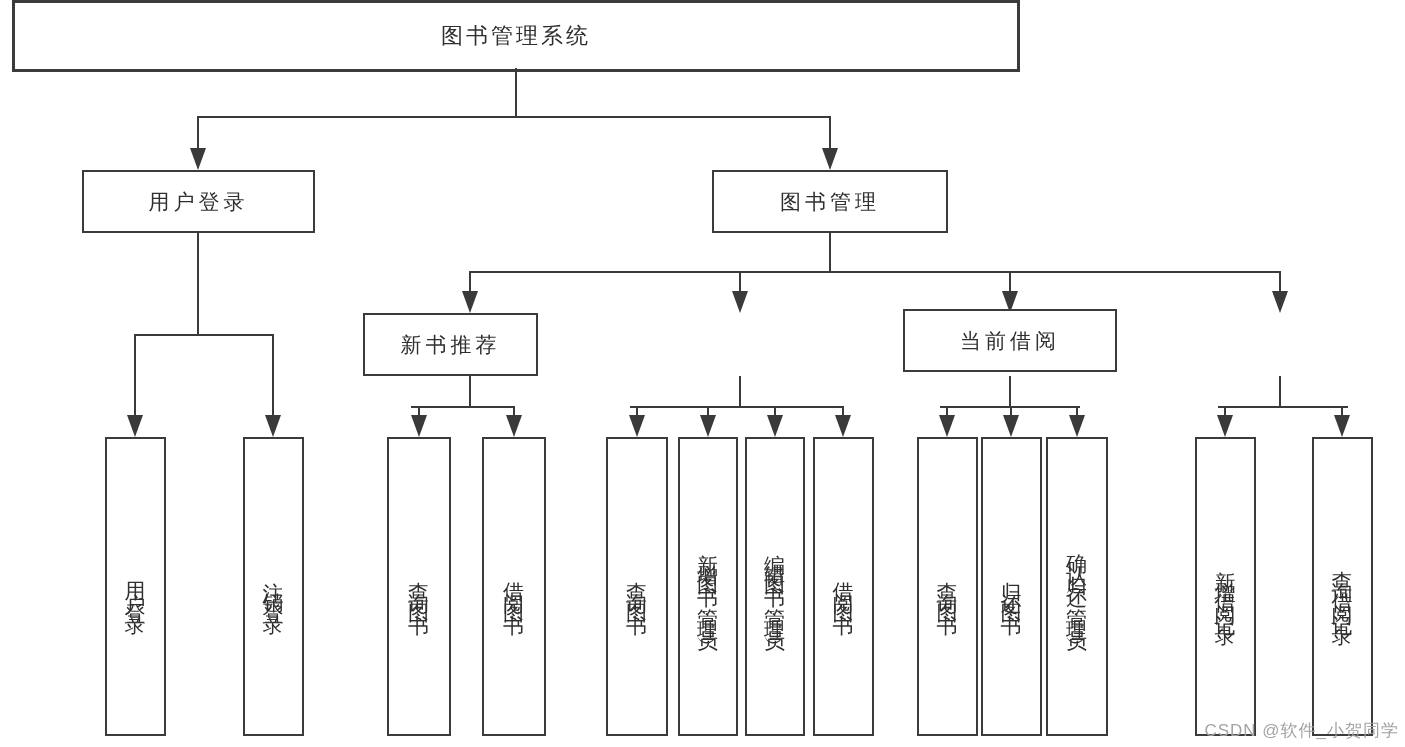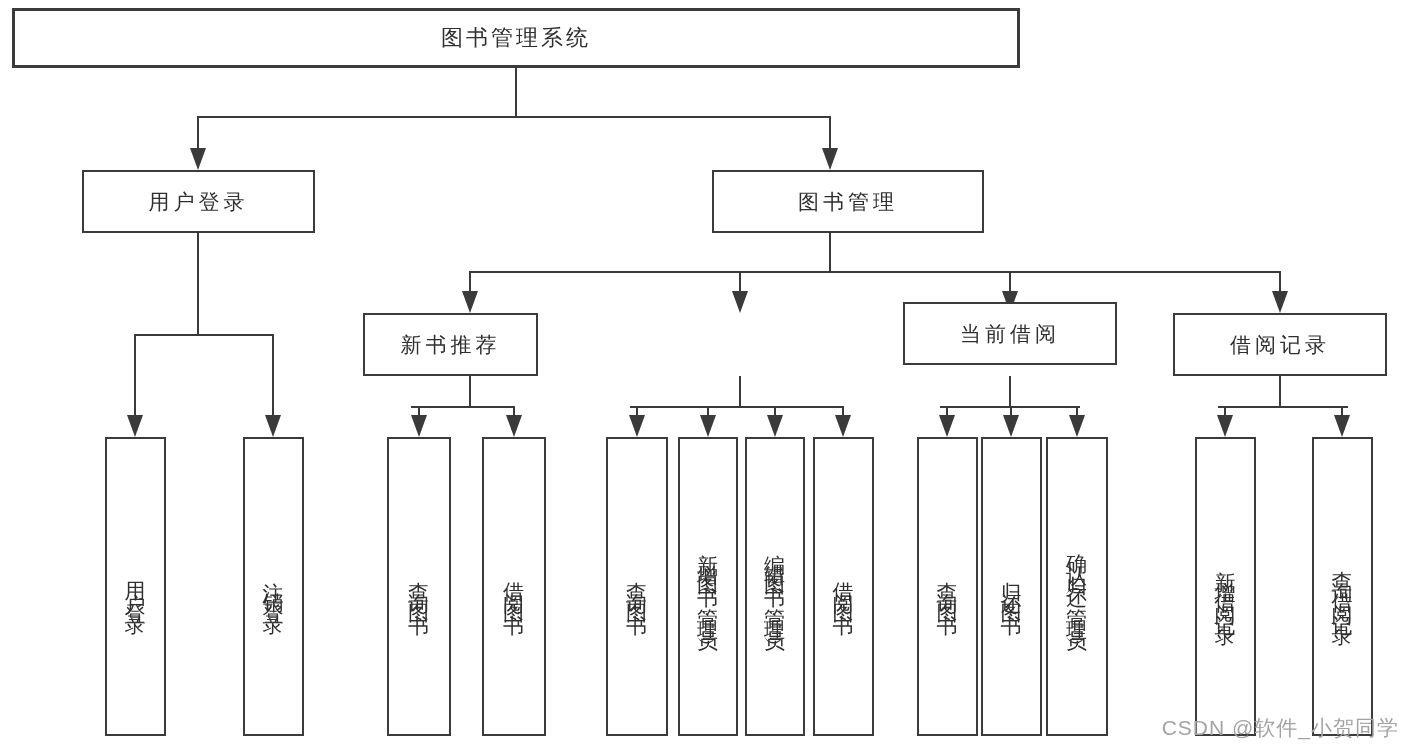--- a/index.html
+++ b/index.html
@@ -41,68 +41,65 @@
   .arrow::after {
     content: ""; position: absolute; left: 0; bottom: 0; width: 0; height: 0;
     border-left: 8px solid transparent;
     border-right: 8px solid transparent;
     border-top: 22px solid #3a3a3a;
   }
   .watermark {
     position: absolute;
     right: 6px;
     bottom: 5px;
-    font-size: 21px;
+    font-size: 17px;
     color: #a3a3a3;
     letter-spacing: 1px;
     z-index: 5;
     white-space: nowrap;
   }
 </style>
 </head>
 <body>
 
 <div class="canvas">
 
-  <div class="node root" style="left:12px; top:8px; width:1008px; height:60px;">
+  <div class="node root" style="left:12px; top:0; width:1008px; height:72px;">
     <span>图书管理系统</span>
   </div>
 
   <div class="vl" style="left:515px; top:68px; height:50px;"></div>
   <div class="hl" style="left:197px; top:116px; width:634px;"></div>
   <div class="arrow" style="left:190px; top:116px; height:54px;"></div>
   <div class="arrow" style="left:822px; top:116px; height:54px;"></div>
 
   <div class="node branch" style="left:82px; top:170px; width:233px; height:63px;">
     <span>用户登录</span>
   </div>
-  <div class="node branch" style="left:712px; top:170px; width:272px; height:63px;">
+  <div class="node branch" style="left:712px; top:170px; width:236px; height:63px;">
     <span>图书管理</span>
   </div>
 
   <div class="vl" style="left:197px; top:233px; height:103px;"></div>
   <div class="hl" style="left:134px; top:334px; width:140px;"></div>
   <div class="arrow" style="left:127px; top:334px; height:103px;"></div>
   <div class="arrow" style="left:265px; top:334px; height:103px;"></div>
 
   <div class="vl" style="left:829px; top:233px; height:40px;"></div>
   <div class="hl" style="left:469px; top:271px; width:812px;"></div>
   <div class="arrow" style="left:462px; top:271px; height:42px;"></div>
   <div class="arrow" style="left:732px; top:271px; height:42px;"></div>
   <div class="arrow" style="left:1002px; top:271px; height:42px;"></div>
   <div class="arrow" style="left:1272px; top:271px; height:42px;"></div>
 
   <div class="node branch" style="left:363px; top:313px; width:175px; height:63px;">
     <span>新书推荐</span>
   </div>
-  <div class="node branch" style="left:903px; top:302px; width:214px; height:63px;">
+  <div class="node branch" style="left:903px; top:309px; width:214px; height:63px;">
     <span>当前借阅</span>
-  </div>
-  <div class="node branch" style="left:1173px; top:313px; width:214px; height:63px;">
-    <span>借阅记录</span>
   </div>
 
   <div class="vl" style="left:469px; top:376px; height:32px;"></div>
   <div class="hl" style="left:411px; top:406px; width:104px;"></div>
   <div class="arrow" style="left:411px; top:406px; height:31px;"></div>
   <div class="arrow" style="left:506px; top:406px; height:31px;"></div>
 
   <div class="vl" style="left:739px; top:376px; height:32px;"></div>
   <div class="hl" style="left:630px; top:406px; width:214px;"></div>
   <div class="arrow" style="left:629px; top:406px; height:31px;"></div>

